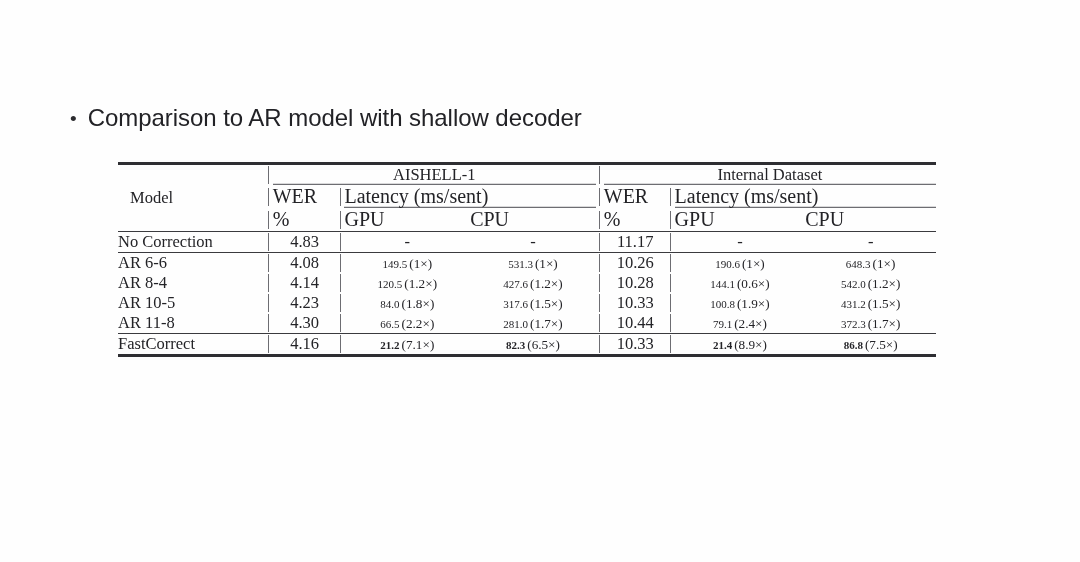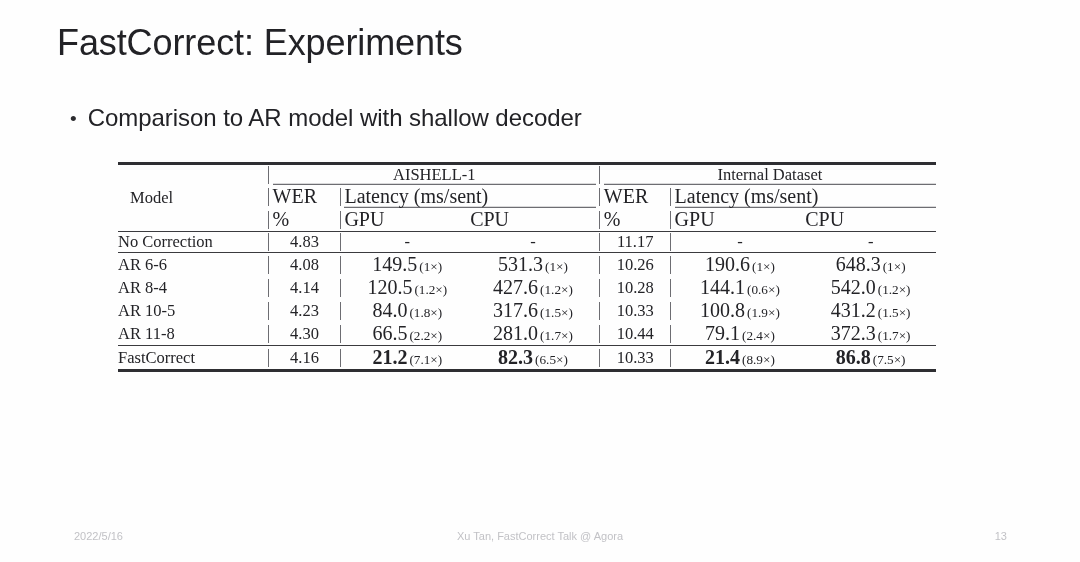--- a/index.html
+++ b/index.html
@@ -133,21 +133,21 @@
   .num {
     text-align: center;
     font-size: 16.5px;
     padding: 1.5px 0;
   }
   .lat {
     text-align: center;
     font-size: 16.5px;
     padding: 1.5px 0;
   }
-  .lat .big { font-size: 20px; }
+  .lat .big { font-size: 11px; }
   .lat .big.bold { font-weight: bold; }
   .lat .mult {
     font-size: 13.2px;
     margin-left: 2px;
   }
   .dash { text-align: center; font-size: 16.5px; }
 
   
   .footer {
     position: absolute;
@@ -175,21 +175,20 @@
     position: absolute;
     right: 73px;
     top: 0;
   }
 </style>
 </head>
 <body>
 
 <div class="slide">
 
-  <div class="slide-title">FastCorrect: Experiments</div>
 
   <div class="bullet-row">
     <span class="bullet-dot">•</span>
     <span class="bullet-text">Comparison to AR model with shallow decoder</span>
   </div>
 
   <div class="table-wrap">
     <table class="data-table">
       <colgroup>
         <col style="width:147px">
@@ -389,19 +388,14 @@
               <i></i>
             </td>
         <td class="lat rule-mid rule-bottom"><span class="big bold">21.4</span><span class="mult">(8.9×)</span></td>
         <td class="lat rule-mid rule-bottom"><span class="big bold">86.8</span><span class="mult">(7.5×)</span></td>
       </tr>
 
     </tbody>
       </table>
   </div>
 
-  <div class="footer">
-    <span class="footer-date">2022/5/16</span>
-    <span class="footer-center">Xu Tan, FastCorrect Talk @ Agora</span>
-    <span class="footer-page">13</span>
-  </div>
 
 </div>
 
 </body></html>

